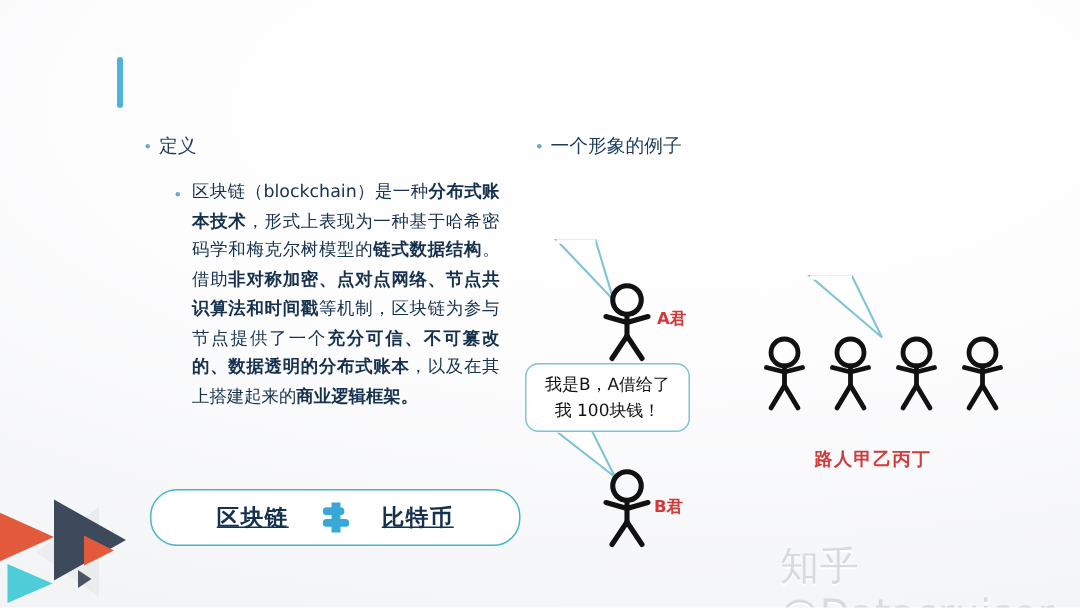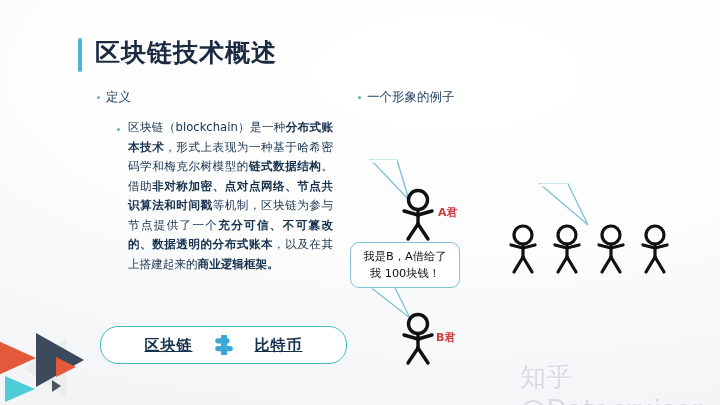--- a/index.html
+++ b/index.html
@@ -144,21 +144,20 @@
 <div id="slide">
 
   <div class="deco deco-grey"></div>
   <div class="deco deco-orange-big"></div>
   <div class="deco deco-navy"></div>
   <div class="deco deco-orange-small"></div>
   <div class="deco deco-cyan"></div>
   <div class="deco deco-mini"></div>
 
   <div id="title-bar"></div>
-  <div id="page-title">区块链技术概述</div>
 
   <div class="bullet-dot" id="def-dot"></div>
   <div class="lvl1-label" id="def-label">定义</div>
 
   <div class="bullet-dot" id="ex-dot"></div>
   <div class="lvl1-label" id="ex-label">一个形象的例子</div>
 
   <div class="bullet-dot" id="para-dot"></div>
   <div id="paragraph"><span>区块链（blockchain）是一种</span><b>分布式账本技术</b><span>，形式上表现为一种基于哈希密码学和梅克尔树模型的</span><b>链式数据结构</b><span>。借助</span><b>非对称加密、点对点网络、节点共识算法和时间戳</b><span>等机制，区块链为参与节点提供了一个</span><b>充分可信、不可篡改的、数据透明的分布式账本</b><span>，以及在其上搭建起来的</span><b>商业逻辑框架。</b></div>
 
@@ -236,16 +235,17 @@
       <line x1="150" y1="22" x2="150" y2="35"></line>
       <line x1="150" y1="26" x2="138" y2="23"></line>
       <line x1="150" y1="26" x2="162" y2="23"></line>
       <line x1="150" y1="35" x2="141" y2="50"></line>
       <line x1="150" y1="35" x2="159" y2="50"></line>
     </g>
   </svg>
 
   <div class="fig-label" id="label-a">A君</div>
   <div class="fig-label" id="label-b">B君</div>
+  <div class="fig-label" id="label-crowd">路人甲乙丙丁</div>
 
   <div id="watermark">知乎 @Datacruiser</div>
 
 </div>
 
 </body></html>

